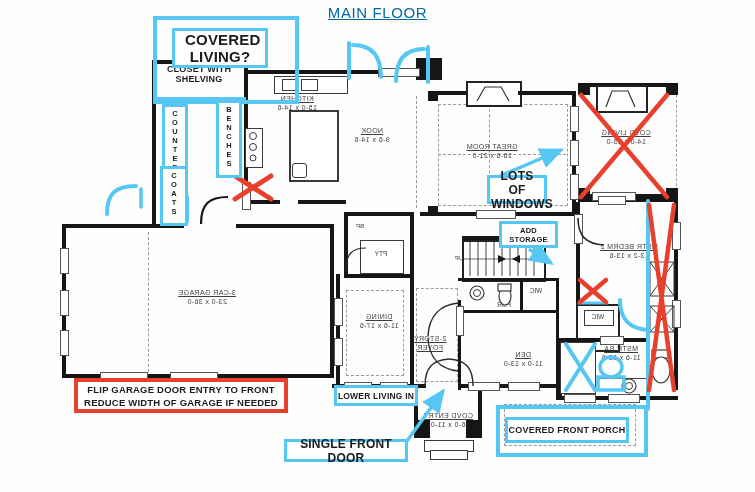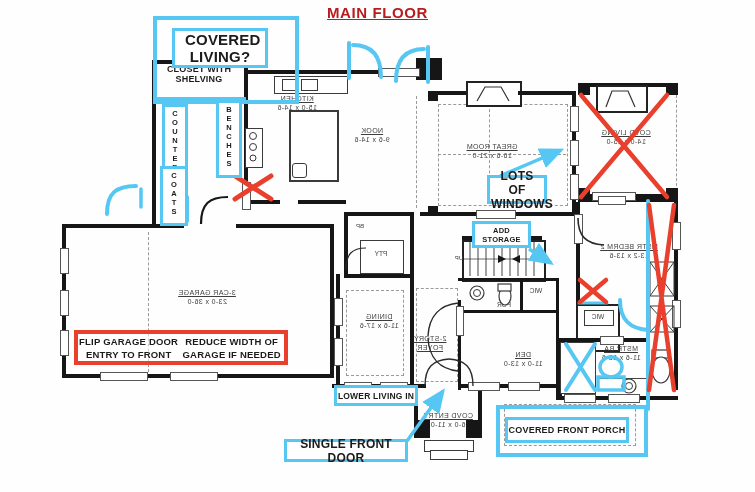--- a/index.html
+++ b/index.html
@@ -17,28 +17,28 @@
           font-size:7px;line-height:1.32;letter-spacing:.4px;z-index:4;}
   .rname{display:block;text-decoration:underline;}
   .rdims{display:block;}
   .rsmall{position:absolute;transform:scaleX(-1);color:#3d3d3d;text-align:center;
           font-size:6.5px;z-index:4;}
   .bluebox{position:absolute;border:3px solid var(--blue);background:#fff;z-index:10;
            display:flex;align-items:center;justify-content:center;}
   .blueframe{position:absolute;border:4px solid var(--blue);background:transparent;z-index:9;}
   .bluebar{position:absolute;background:var(--blue);z-index:8;}
   .redframe{position:absolute;border:4px solid var(--red);background:rgba(255,255,255,.55);z-index:10;
-            display:flex;flex-direction:row;align-items:center;justify-content:center;}
+            display:flex;flex-direction:column;align-items:center;justify-content:center;margin-top:48px;}
   .ann{font-weight:bold;color:#1b1b1b;text-align:center;letter-spacing:.2px;}
   .vbox{position:absolute;border:3px solid var(--blue);background:#fff;z-index:10;
         display:flex;align-items:flex-start;justify-content:center;}
   .vtext{font-weight:bold;color:#1b1b1b;font-size:7.5px;line-height:9px;
          word-break:break-all;width:9px;text-align:center;padding-top:2px;}
   #title{position:absolute;left:0;top:4px;width:755px;text-align:center;z-index:12;}
-  #title span{font-weight:bold;font-size:15px;letter-spacing:.6px;color:#b91c1c;
+  #title span{font-weight:normal;font-size:15px;letter-spacing:.6px;color:#0369a1;
               text-decoration:underline;}
   svg.layer{position:absolute;left:0;top:0;z-index:6;pointer-events:none;}
 </style>
 </head>
 <body>
 
 <div id="canvas">
   <div id="title"><span>MAIN FLOOR</span></div>
 
   <div class="wall" style="left:62px;top:224px;width:122px;height:4px"></div>
@@ -275,21 +275,21 @@
   </div>
   <div class="vbox" style="left:160px;top:166px;width:22px;height:54px">
     <div class="vtext">COATS</div>
   </div>
   <div class="vbox" style="left:216px;top:100px;width:20px;height:72px">
     <div class="vtext">BENCHES</div>
   </div>
   <div class="bluebox" style="left:487px;top:175px;width:54px;height:23px">
     <div class="ann" style="font-size:12px;width:52px">LOTS OF WINDOWS</div>
   </div>
-  <div class="bluebox" style="left:472px;top:221px;width:53px;height:21px">
+  <div class="bluebox" style="left:499px;top:221px;width:53px;height:21px">
     <div class="ann" style="font-size:7.5px;width:50px">ADD STORAGE</div>
   </div>
   <div class="redframe" style="left:74px;top:330px;width:206px;height:27px">
     <div class="ann" style="font-size:9.5px;line-height:13px">FLIP GARAGE DOOR ENTRY TO FRONT</div>
     <div class="ann" style="font-size:9.5px;line-height:13px">REDUCE WIDTH OF GARAGE IF NEEDED</div>
   </div>
   <div class="bluebox" style="left:334px;top:385px;width:78px;height:15px">
     <div class="ann" style="font-size:8.5px">LOWER LIVING IN</div>
   </div>
   <div class="bluebox" style="left:284px;top:439px;width:118px;height:17px">

